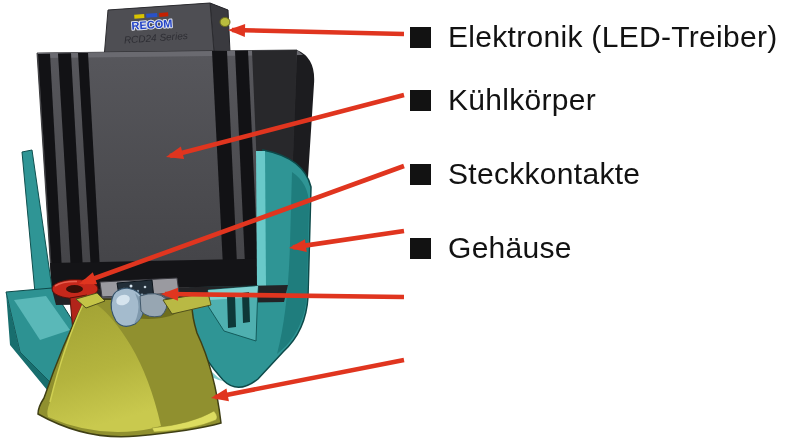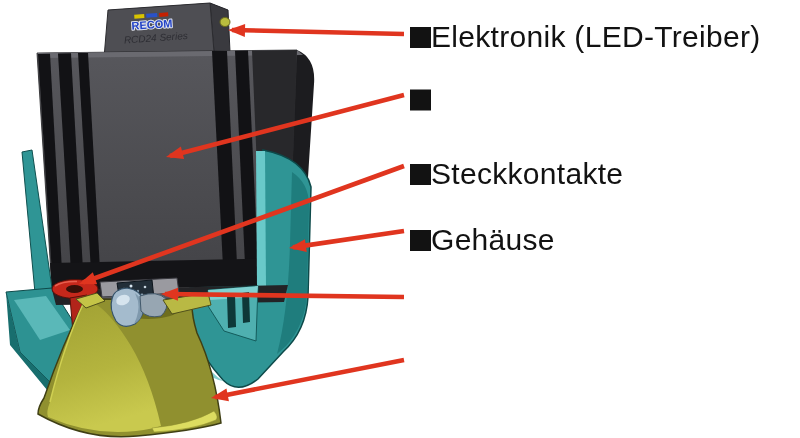--- a/index.html
+++ b/index.html
@@ -28,21 +28,21 @@
   
   .label-row{
     position:absolute;left:410px;display:flex;align-items:center;
     transform:translateY(-50%);white-space:nowrap;
   }
   .bullet{
     width:21px;height:21px;background:var(--text-black);
     display:inline-block;flex:0 0 auto;
   }
   .label-text{
-    font-size:30px;letter-spacing:.3px;
+    margin-left:17px;font-size:30px;letter-spacing:.3px;
     color:var(--text-black);line-height:1;
   }
 </style>
 </head>
 <body>
 
 <div class="stage">
 
   <svg class="model-svg" width="800" height="438" viewBox="0 0 800 438">
     <defs>
@@ -176,23 +176,24 @@
       </g>
     </g>
   </svg>
 
   <div class="label-row" style="top:37px">
     <span class="bullet"></span>
     <span class="label-text">Elektronik (LED-Treiber)</span>
   </div>
   <div class="label-row" style="top:100px">
     <span class="bullet"></span>
+    <span class="label-text">Kühlkörper</span>
   </div>
   <div class="label-row" style="top:174px">
     <span class="bullet"></span>
     <span class="label-text">Steckkontakte</span>
   </div>
-  <div class="label-row" style="top:240px">
+  <div class="label-row" style="top:248px">
     <span class="bullet"></span>
     <span class="label-text">Gehäuse</span>
   </div>
 
 </div>
 
 </body></html>

